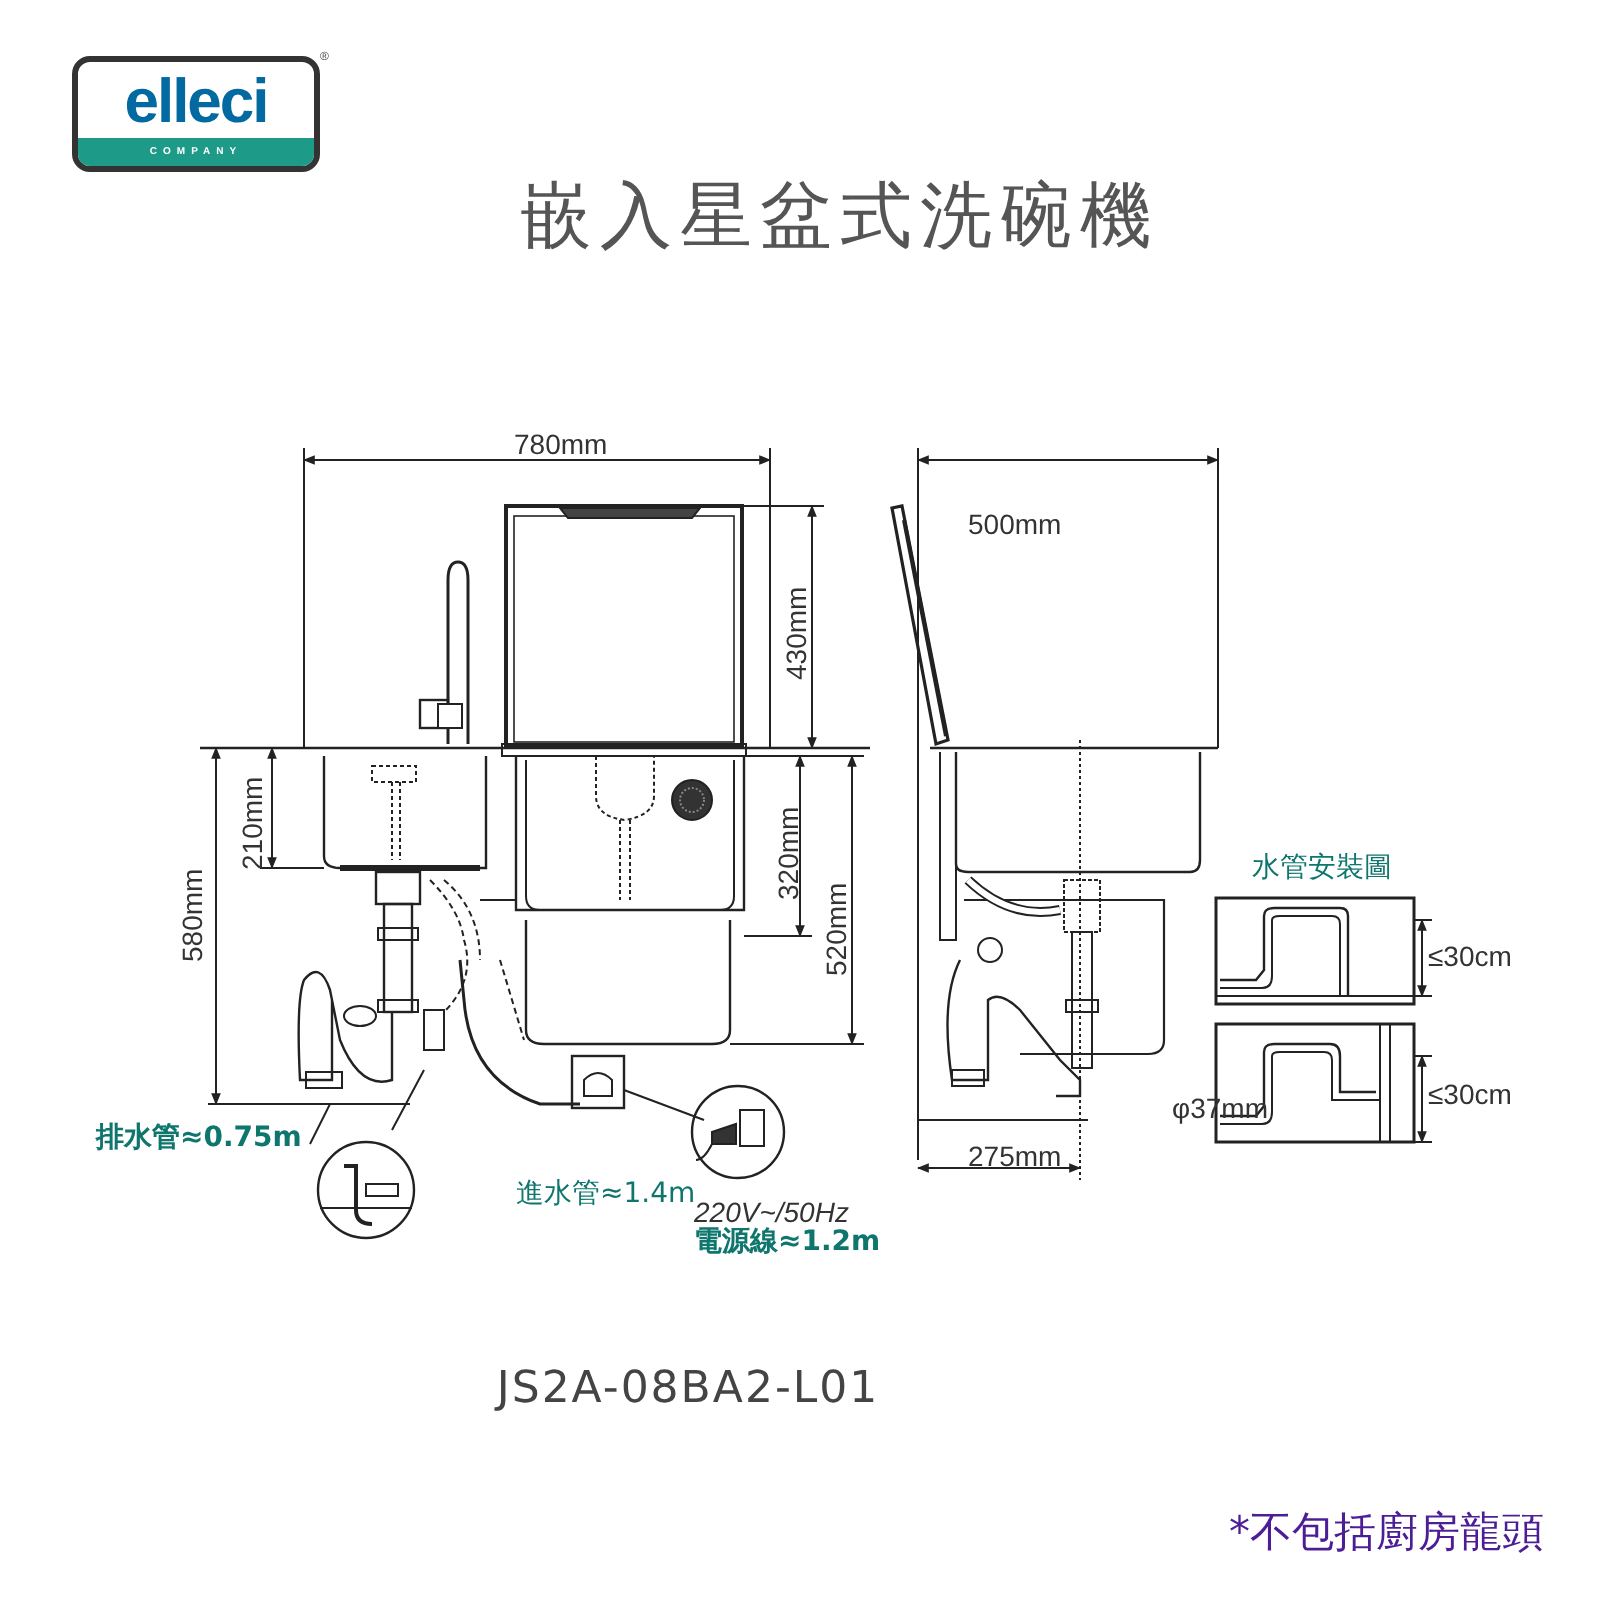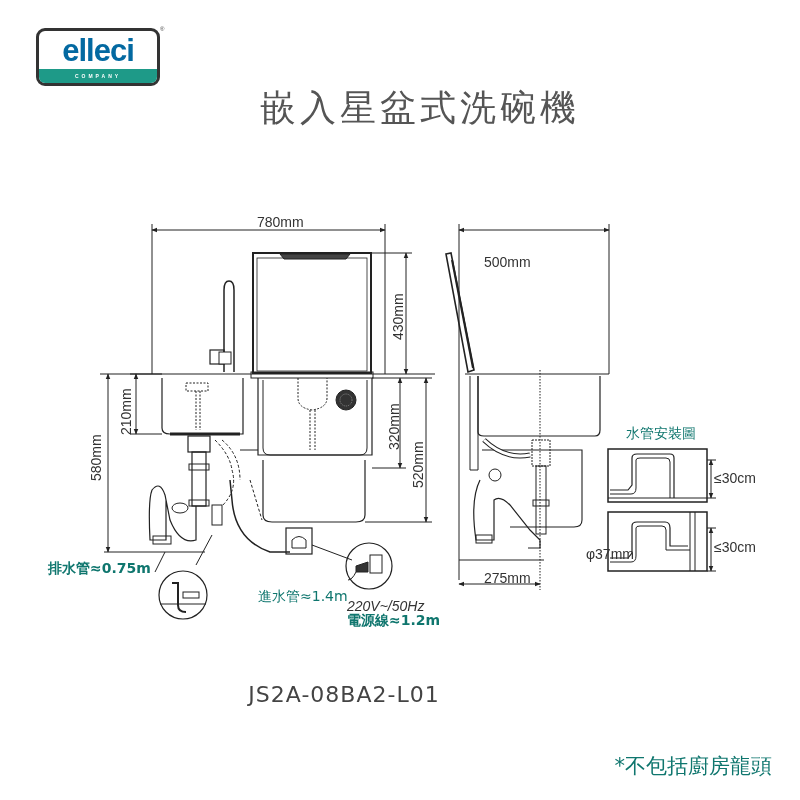--- a/index.html
+++ b/index.html
@@ -7,21 +7,21 @@
   .abs { position:absolute; }
   .logo { left:36px; top:28px; width:124px; height:58px; border:3px solid #333; border-radius:9px; background:#fff; box-sizing:border-box; overflow:hidden; }
   .logo-word { position:absolute; left:0; right:0; top:2px; text-align:center; font-family:"Liberation Sans", sans-serif; font-weight:bold; font-size:31px; letter-spacing:-1px; color:#0369a1; }
   .logo-band { position:absolute; left:0; right:0; bottom:0; height:14px; background:#1e9a88; color:#fff; font-size:5px; letter-spacing:3px; text-align:center; line-height:14px; font-weight:bold; }
   .logo-reg { left:160px; top:26px; font-size:6px; color:#444; }
   .title { left:0; width:800px; top:84px; text-align:center; font-size:36px; color:#555; letter-spacing:4px; font-family:Liberation Sans, sans-serif; font-weight:300; padding-left:40px; box-sizing:border-box; }
   .lbl { font-size:14px; color:#333; white-space:nowrap; font-family:"Liberation Sans", sans-serif; }
   .lbl-cjk { font-family:"DejaVu Sans", sans-serif; color:#0f766e; }
   .vert { transform-origin:left top; transform:rotate(-90deg); }
   .model { left:0; width:688px; top:682px; text-align:center; font-size:22px; color:#444; letter-spacing:1px; font-family:"DejaVu Sans", sans-serif; }
-  .note { right:28px; top:752px; font-size:21px; color:#0f766e; font-family:"DejaVu Sans", sans-serif; }
+  .note { right:28px; top:752px; font-size:21px; color:#4c1d95; font-family:"DejaVu Sans", sans-serif; }
   svg { position:absolute; left:0; top:0; }
 </style>
 </head>
 <body>
 
 <div class="abs logo">
   <div class="logo-word">elleci</div>
   <div class="logo-band">COMPANY</div>
 </div>
 <div class="abs logo-reg">®</div>

